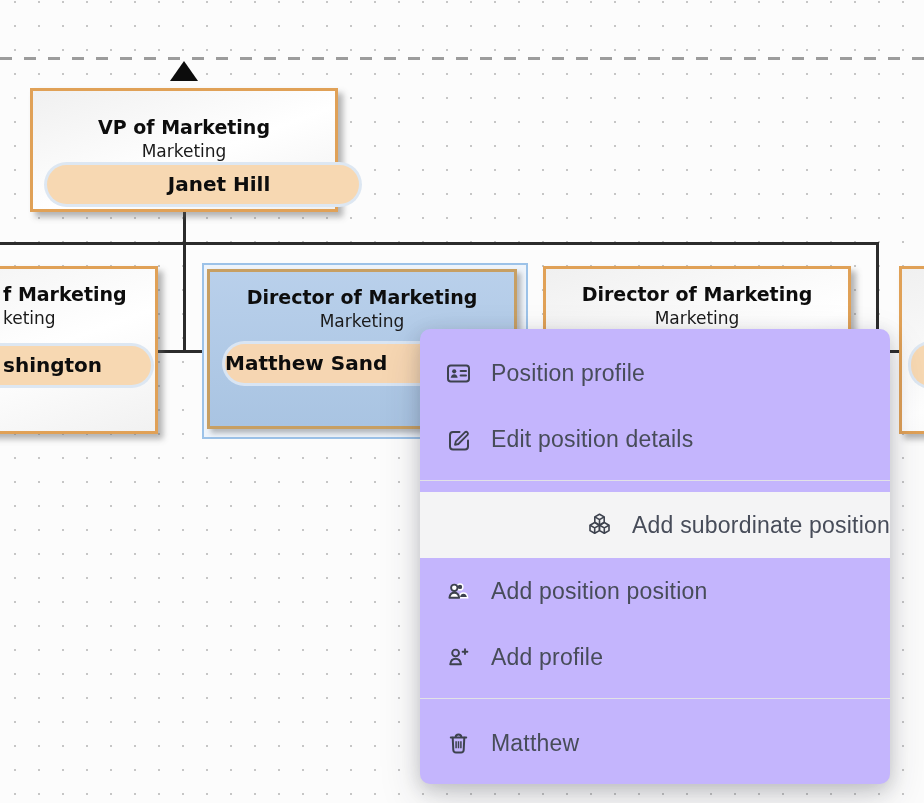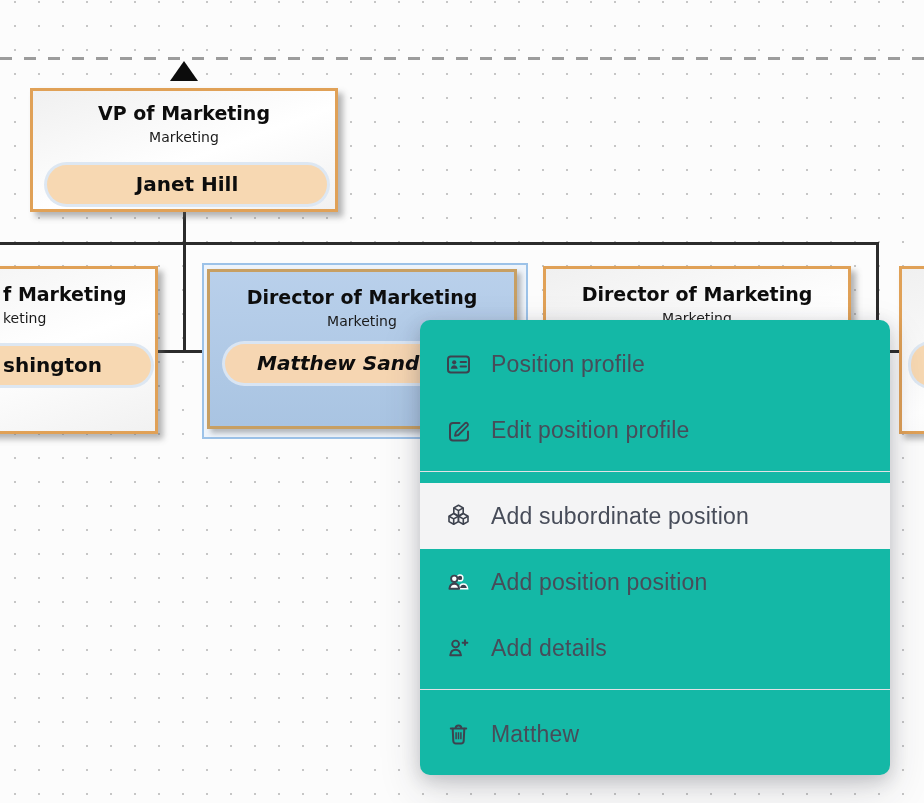--- a/index.html
+++ b/index.html
@@ -24,21 +24,21 @@
   .connector{position:absolute;background:#2b2b2b;z-index:1;}
   
   .org-box{
     position:absolute;box-sizing:border-box;
     border:3px solid #e0a157;
     background:linear-gradient(160deg,#f0f0f0 0%,#ffffff 55%,#f1f1f1 100%);
     box-shadow:5px 5px 6px rgba(90,90,90,.45);
     text-align:center;z-index:2;
   }
   .box-title{font-size:19px;font-weight:bold;color:#0d0d0d;line-height:24px;margin-top:13px;}
-  .box-subtitle{font-size:14px;color:#1a1a1a;line-height:24px;}
+  .box-subtitle{font-size:17px;color:#1a1a1a;line-height:24px;}
   .box-pill{
     position:absolute;height:39px;border-radius:20px;
     background:#f7d8b2;box-shadow:0 0 0 3px #dde7f2;
     font-size:20px;font-weight:bold;color:#0d0d0d;line-height:39px;
   }
   .frag{text-align:left;}
   
   .selection-outline{
     position:absolute;left:202px;top:263px;width:326px;height:176px;
     border:2px solid #9cc2e8;background:#eef4fb;box-sizing:border-box;z-index:2;
@@ -46,63 +46,63 @@
   .selected-inner{
     position:absolute;left:3px;top:4px;width:310px;height:160px;box-sizing:border-box;
     border:3px solid #c79f63;
     background:linear-gradient(180deg,#b9d0eb 0%,#a9c4e2 100%);
     box-shadow:4px 4px 5px rgba(90,90,90,.4);
     text-align:center;
   }
   .selected-inner .box-pill{background:#f6d6b2;box-shadow:0 0 0 3px rgba(222,232,244,.9);}
   
   .context-menu{
-    position:absolute;left:420px;top:320px;width:470px;
-    background:#14b8a6;border-radius:10px;
+    position:absolute;left:420px;top:329px;width:470px;
+    background:#c4b5fd;border-radius:10px;
     box-shadow:0 5px 18px rgba(40,44,60,.22),0 16px 44px rgba(40,44,60,.14);
     z-index:10;font-family:"Liberation Sans", sans-serif;overflow:hidden;
   }
   .menu-section{padding:11px 0 8px 0;}
   .menu-divider{height:1px;background:#e2e2e6;}
   .menu-item{
     height:66px;display:flex;align-items:center;padding:0 0 0 25px;cursor:default;
   }
-  .menu-item.hovered{background:#f4f4f5;}
+  .menu-item.hovered{background:#f4f4f5;justify-content:flex-end;}
   .menu-icon{width:27px;height:27px;flex:0 0 27px;margin-right:19px;}
   .menu-label{font-size:23px;color:#474c59;letter-spacing:.2px;}
 </style>
 </head>
 <body>
 
 <div class="dashed-line"></div>
 <div class="collapse-triangle"></div>
 
 <div class="connector" style="left:183px;top:212px;width:3px;height:141px;"></div>
 <div class="connector" style="left:0;top:242px;width:879px;height:3px;"></div>
 <div class="connector" style="left:876px;top:242px;width:3px;height:111px;"></div>
 <div class="connector" style="left:158px;top:350px;width:46px;height:3px;"></div>
 <div class="connector" style="left:876px;top:350px;width:24px;height:3px;"></div>
 
 <div class="org-box" style="left:30px;top:88px;width:308px;height:124px;">
-  <div class="box-title" style="margin-top:10px;">VP of Marketing</div>
+  <div class="box-title" style="margin-top:24px;">VP of Marketing</div>
   <div class="box-subtitle">Marketing</div>
-  <div class="box-pill" style="left:14px;top:74px;width:280px;">Janet Hill</div>
+  <div class="box-pill" style="left:14px;top:74px;width:280px;padding-left:32px;">Janet Hill</div>
 </div>
 
 <div class="org-box" style="left:-150px;top:266px;width:308px;height:168px;">
   <div class="box-title frag" style="padding-left:150px;">f Marketing</div>
   <div class="box-subtitle frag" style="padding-left:150px;">keting</div>
   <div class="box-pill frag" style="left:14px;top:77px;width:284px;padding-left:136px;box-sizing:border-box;">shington</div>
 </div>
 
 <div class="selection-outline">
   <div class="selected-inner">
     <div class="box-title">Director of Marketing</div>
     <div class="box-subtitle">Marketing</div>
-    <div class="box-pill frag" style="left:15px;top:72px;width:273px;padding-left:32px;box-sizing:border-box;font-style:italic;">Matthew Sand</div>
+    <div class="box-pill frag" style="left:15px;top:72px;width:273px;box-sizing:border-box;">Matthew Sand</div>
   </div>
 </div>
 
 <div class="org-box" style="left:543px;top:266px;width:308px;height:168px;">
   <div class="box-title">Director of Marketing</div>
   <div class="box-subtitle">Marketing</div>
 </div>
 
 <div class="org-box" style="left:899px;top:266px;width:308px;height:168px;">
   <div class="box-pill" style="left:9px;top:75px;width:280px;height:42px;"></div>
@@ -118,21 +118,21 @@
         <line x1="15.6" y1="10.9" x2="21" y2="10.9" stroke="#3d424e" stroke-width="2" stroke-linecap="round"></line>
         <line x1="15.6" y1="15.4" x2="21" y2="15.4" stroke="#3d424e" stroke-width="2" stroke-linecap="round"></line>
       </svg>
       <span class="menu-label">Position profile</span>
     </div>
     <div class="menu-item">
       <svg class="menu-icon" viewBox="0 0 27 27">
         <path d="M23 14.5v6a3 3 0 0 1-3 3H8a3 3 0 0 1-3-3V9a3 3 0 0 1 3-3h6.5" fill="none" stroke="#3d424e" stroke-width="2" stroke-linecap="round"></path>
         <path d="M13.4 18l-3.4.8.8-3.4 9.3-9.3a1.9 1.9 0 0 1 2.6 2.6z" fill="none" stroke="#3d424e" stroke-width="1.8" stroke-linejoin="round"></path>
       </svg>
-      <span class="menu-label">Edit position profile</span>
+      <span class="menu-label">Edit position details</span>
     </div>
   </div>
   <div class="menu-divider"></div>
   <div class="menu-section">
     <div class="menu-item hovered">
       <svg class="menu-icon" viewBox="0 0 27 27">
         <g fill="#f4f4f5" stroke="#3d424e" stroke-width="1.6" stroke-linejoin="round">
           <path d="M8.7 10.5 13.4 13.2 13.4 18.6 8.7 21.3 4 18.6 4 13.2 Z"></path>
           <path d="M4 13.2 8.7 15.9 13.4 13.2 M8.7 15.9 8.7 21.3" fill="none"></path>
           <path d="M18.3 10.5 23 13.2 23 18.6 18.3 21.3 13.6 18.6 13.6 13.2 Z"></path>
@@ -151,21 +151,21 @@
         <path d="M4.4 19.8c.4-3.4 2.3-5.1 4.9-5.1s4.5 1.7 4.9 5.1z" fill="#ffffff" stroke="#3d424e" stroke-width="1.9" stroke-linejoin="round"></path>
       </svg>
       <span class="menu-label">Add position position</span>
     </div>
     <div class="menu-item">
       <svg class="menu-icon" viewBox="0 0 27 27">
         <circle cx="10.6" cy="9" r="3.4" fill="none" stroke="#3d424e" stroke-width="1.9"></circle>
         <path d="M5.2 20.3c.5-3.7 2.5-5.6 5.4-5.6s4.9 1.9 5.4 5.6z" fill="none" stroke="#3d424e" stroke-width="1.9" stroke-linejoin="round"></path>
         <path d="M20 5.3v4.8M17.6 7.7h4.8" fill="none" stroke="#3d424e" stroke-width="1.9" stroke-linecap="round"></path>
       </svg>
-      <span class="menu-label">Add details</span>
+      <span class="menu-label">Add profile</span>
     </div>
   </div>
   <div class="menu-divider"></div>
   <div class="menu-section">
     <div class="menu-item">
       <svg class="menu-icon" viewBox="0 0 27 27">
         <path d="M5.8 7.4h15.4" stroke="#3d424e" stroke-width="2" stroke-linecap="round" fill="none"></path>
         <path d="M10.7 7.1c0-1.7 1.1-2.6 2.8-2.6s2.8.9 2.8 2.6" fill="none" stroke="#3d424e" stroke-width="2"></path>
         <path d="M7.7 7.8l.6 12.2a2.7 2.7 0 0 0 2.7 2.5h5a2.7 2.7 0 0 0 2.7-2.5l.6-12.2" fill="none" stroke="#3d424e" stroke-width="2" stroke-linecap="round"></path>
         <path d="M11.1 11.3v7M13.5 11.3v7M15.9 11.3v7" stroke="#3d424e" stroke-width="1.5" fill="none"></path>

